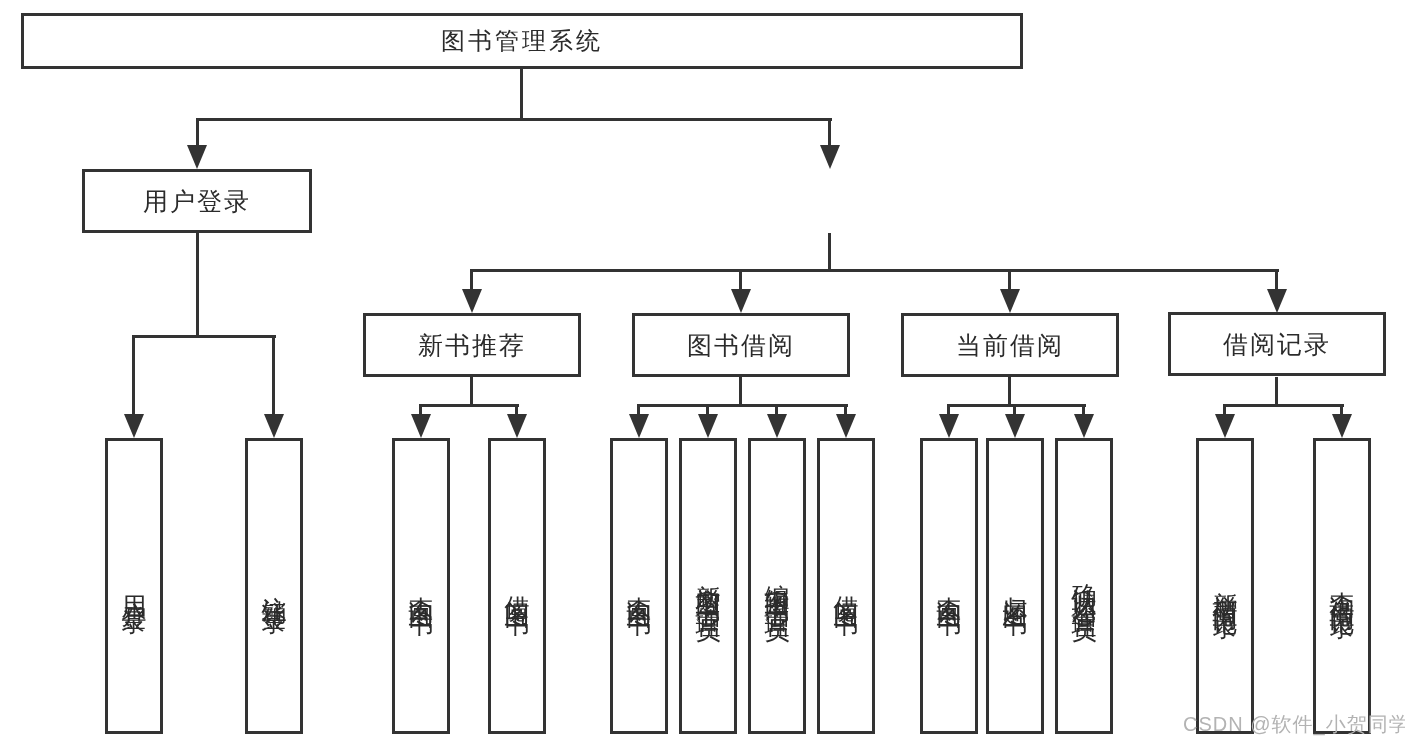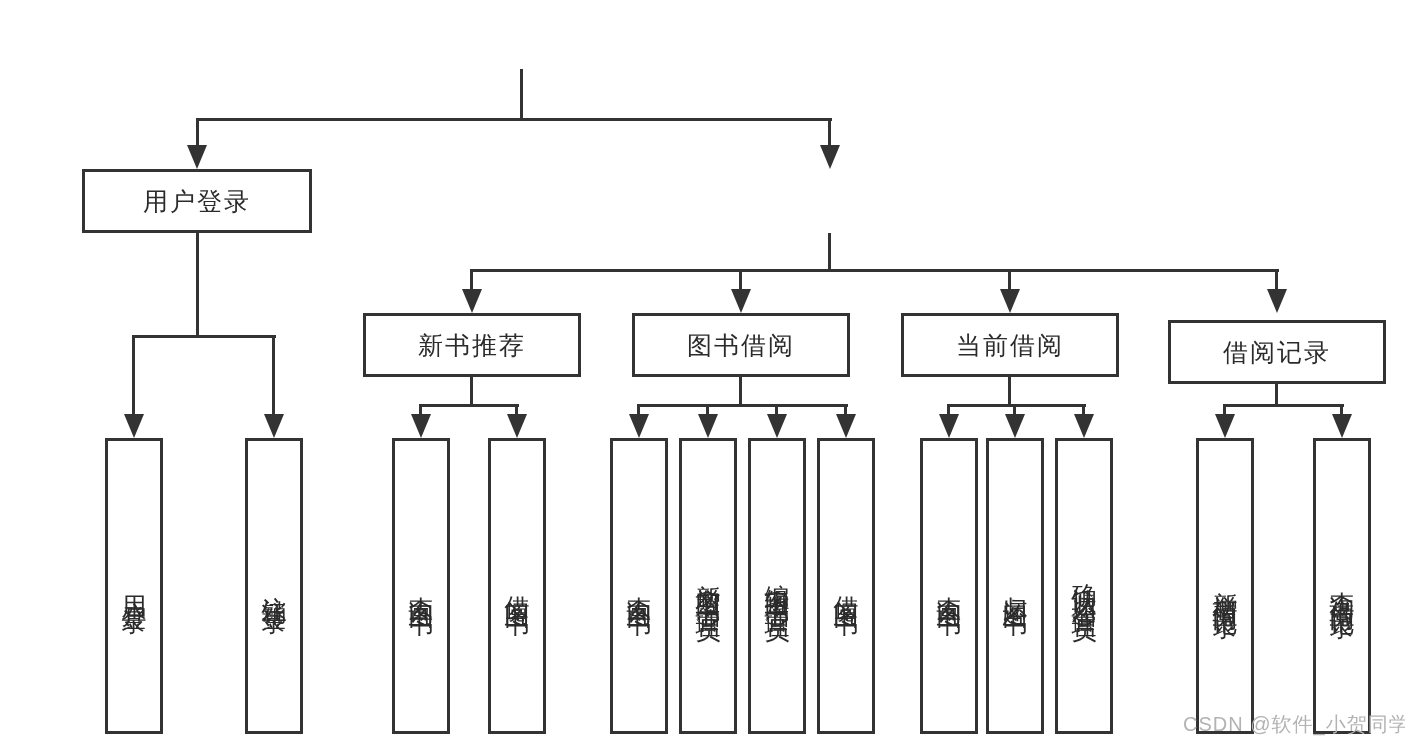--- a/index.html
+++ b/index.html
@@ -61,20 +61,23 @@
     letter-spacing: 1px;
     white-space: nowrap;
     z-index: 3;
   }
 </style>
 </head>
 <body>
 
 <div class="canvas">
 
+  <div class="node root" style="left:21px; top:13px; width:1002px; height:56px">
+    <span class="hlabel">图书管理系统</span>
+  </div>
 
   <div class="vline" style="left:520px; top:69px; height:51px"></div>
   <div class="hline" style="left:196px; top:118px; width:636px"></div>
   <div class="vline" style="left:196px; top:118px; height:30px"></div>
   <div class="vline" style="left:828px; top:118px; height:30px"></div>
   <div class="arrow-down" style="left:187px; top:145px"></div>
   <div class="arrow-down" style="left:820px; top:145px"></div>
 
   <div class="node" style="left:82px; top:169px; width:230px; height:64px">
     <span class="hlabel">用户登录</span>
@@ -100,21 +103,21 @@
 
   <div class="node" style="left:363px; top:313px; width:218px; height:64px">
     <span class="hlabel">新书推荐</span>
   </div>
   <div class="node" style="left:632px; top:313px; width:218px; height:64px">
     <span class="hlabel">图书借阅</span>
   </div>
   <div class="node" style="left:901px; top:313px; width:218px; height:64px">
     <span class="hlabel">当前借阅</span>
   </div>
-  <div class="node" style="left:1168px; top:320px; width:218px; height:64px">
+  <div class="node" style="left:1168px; top:312px; width:218px; height:64px">
     <span class="hlabel">借阅记录</span>
   </div>
 
   <div class="vline" style="left:470px; top:377px; height:30px"></div>
   <div class="vline" style="left:739px; top:377px; height:30px"></div>
   <div class="vline" style="left:1008px; top:377px; height:30px"></div>
   <div class="vline" style="left:1275px; top:377px; height:30px"></div>
 
   <div class="hline" style="left:419px; top:404px; width:100px"></div>
   <div class="hline" style="left:637px; top:404px; width:211px"></div>

